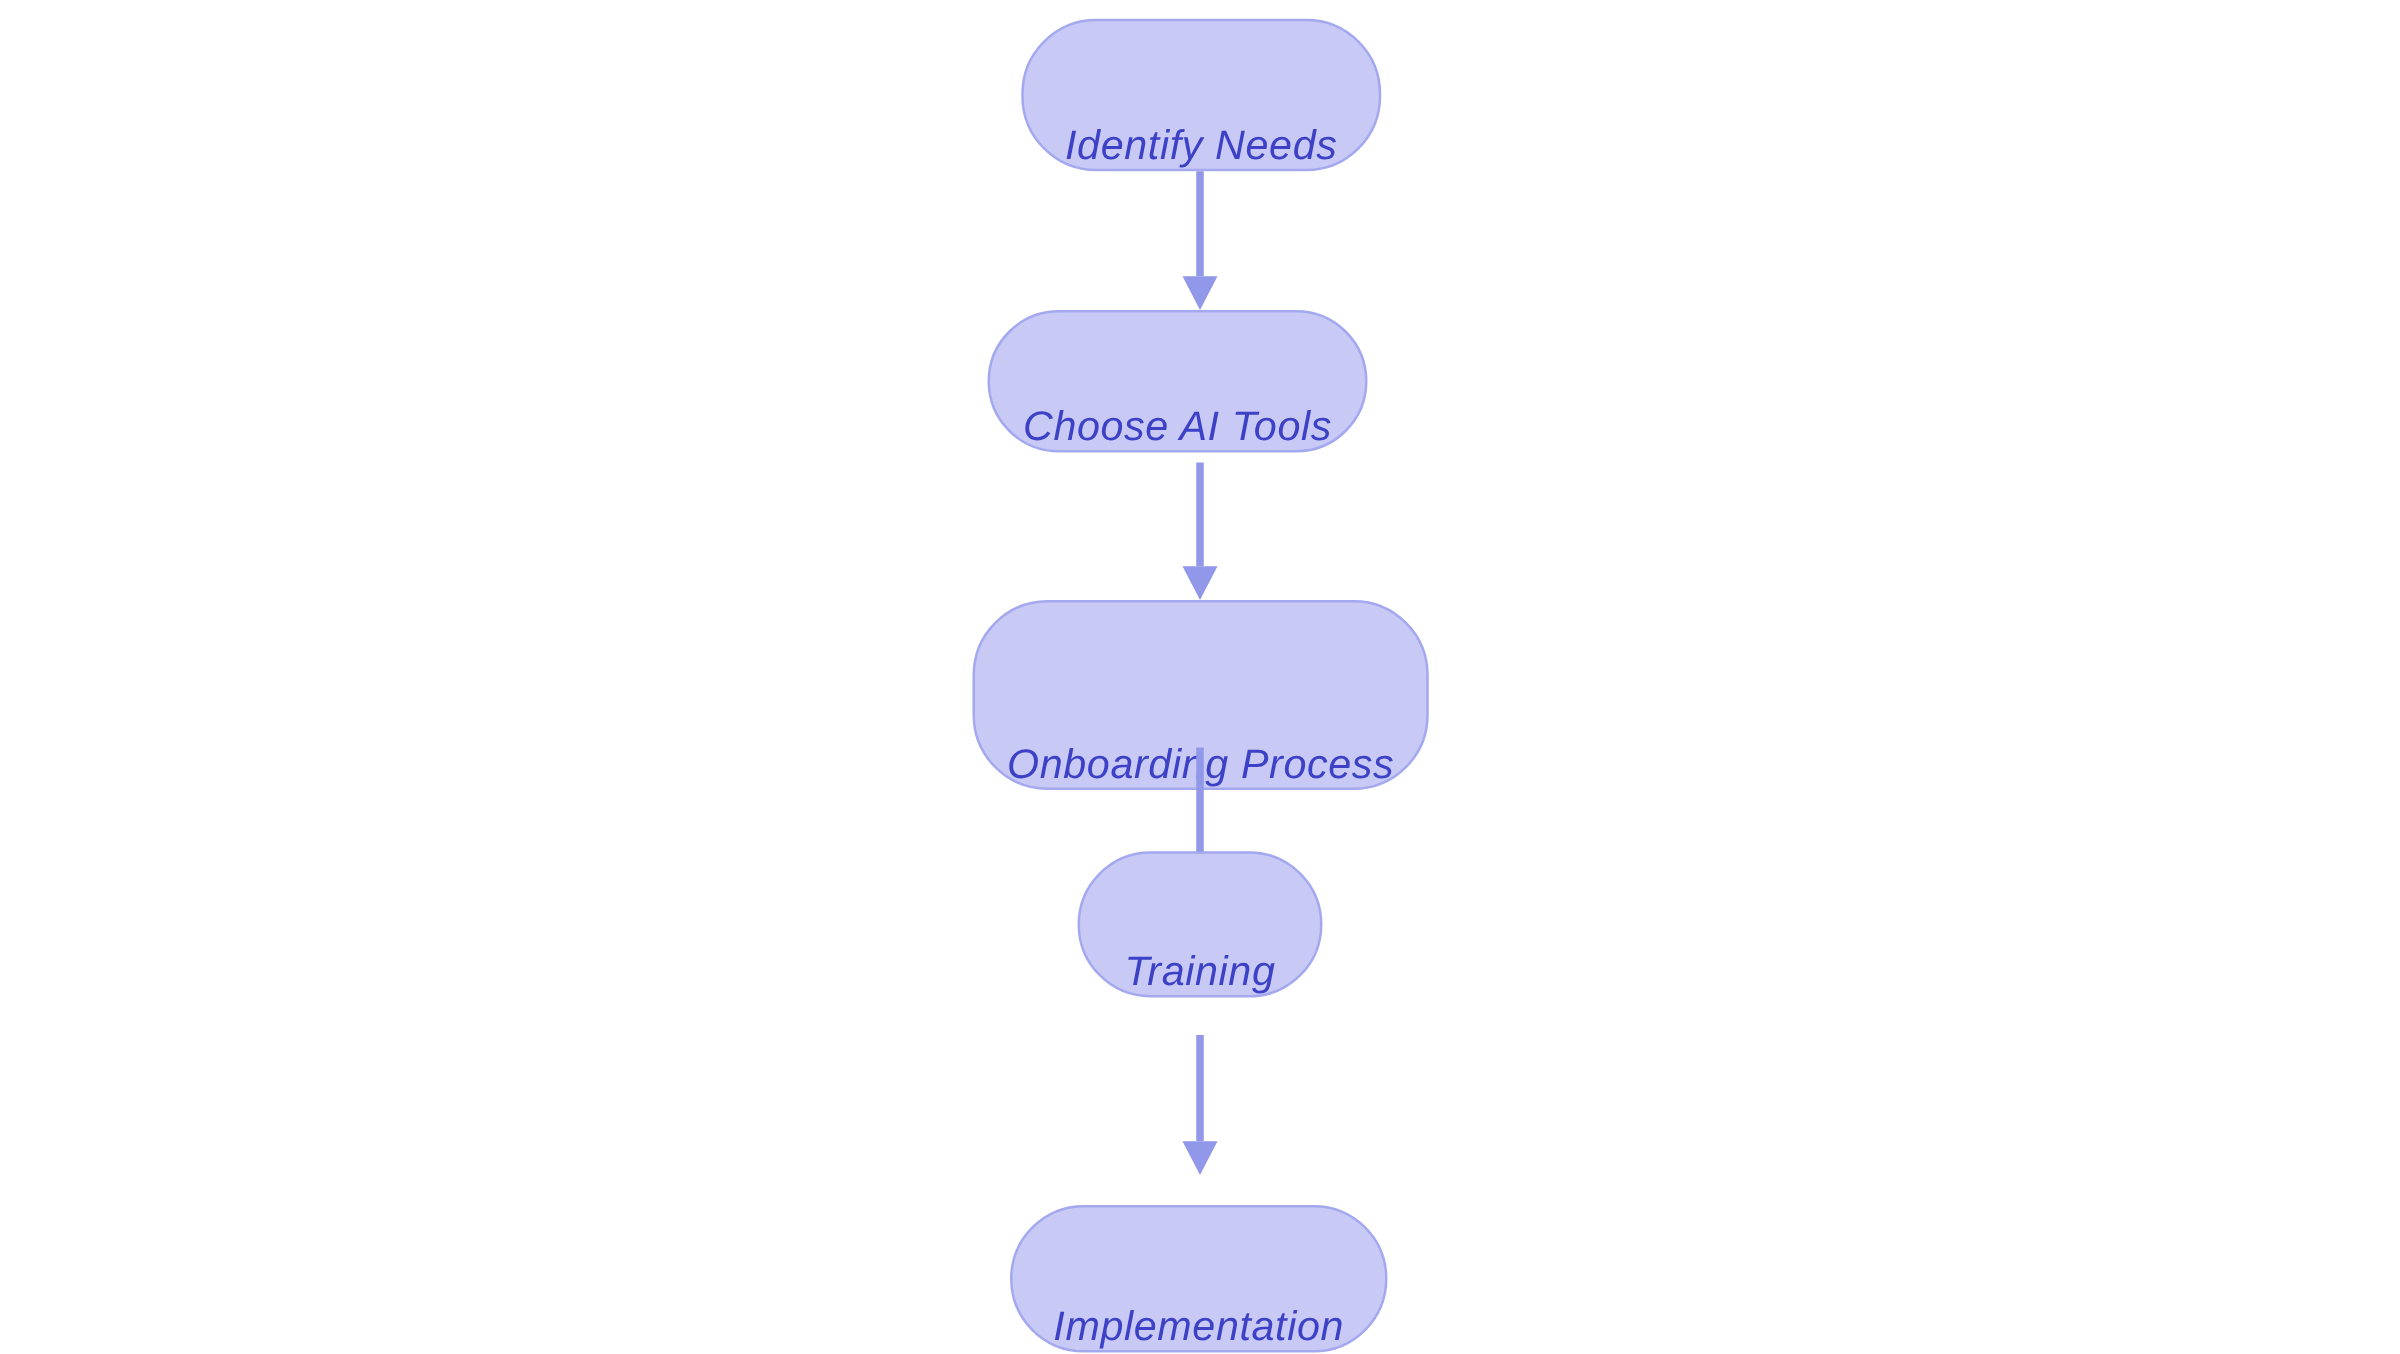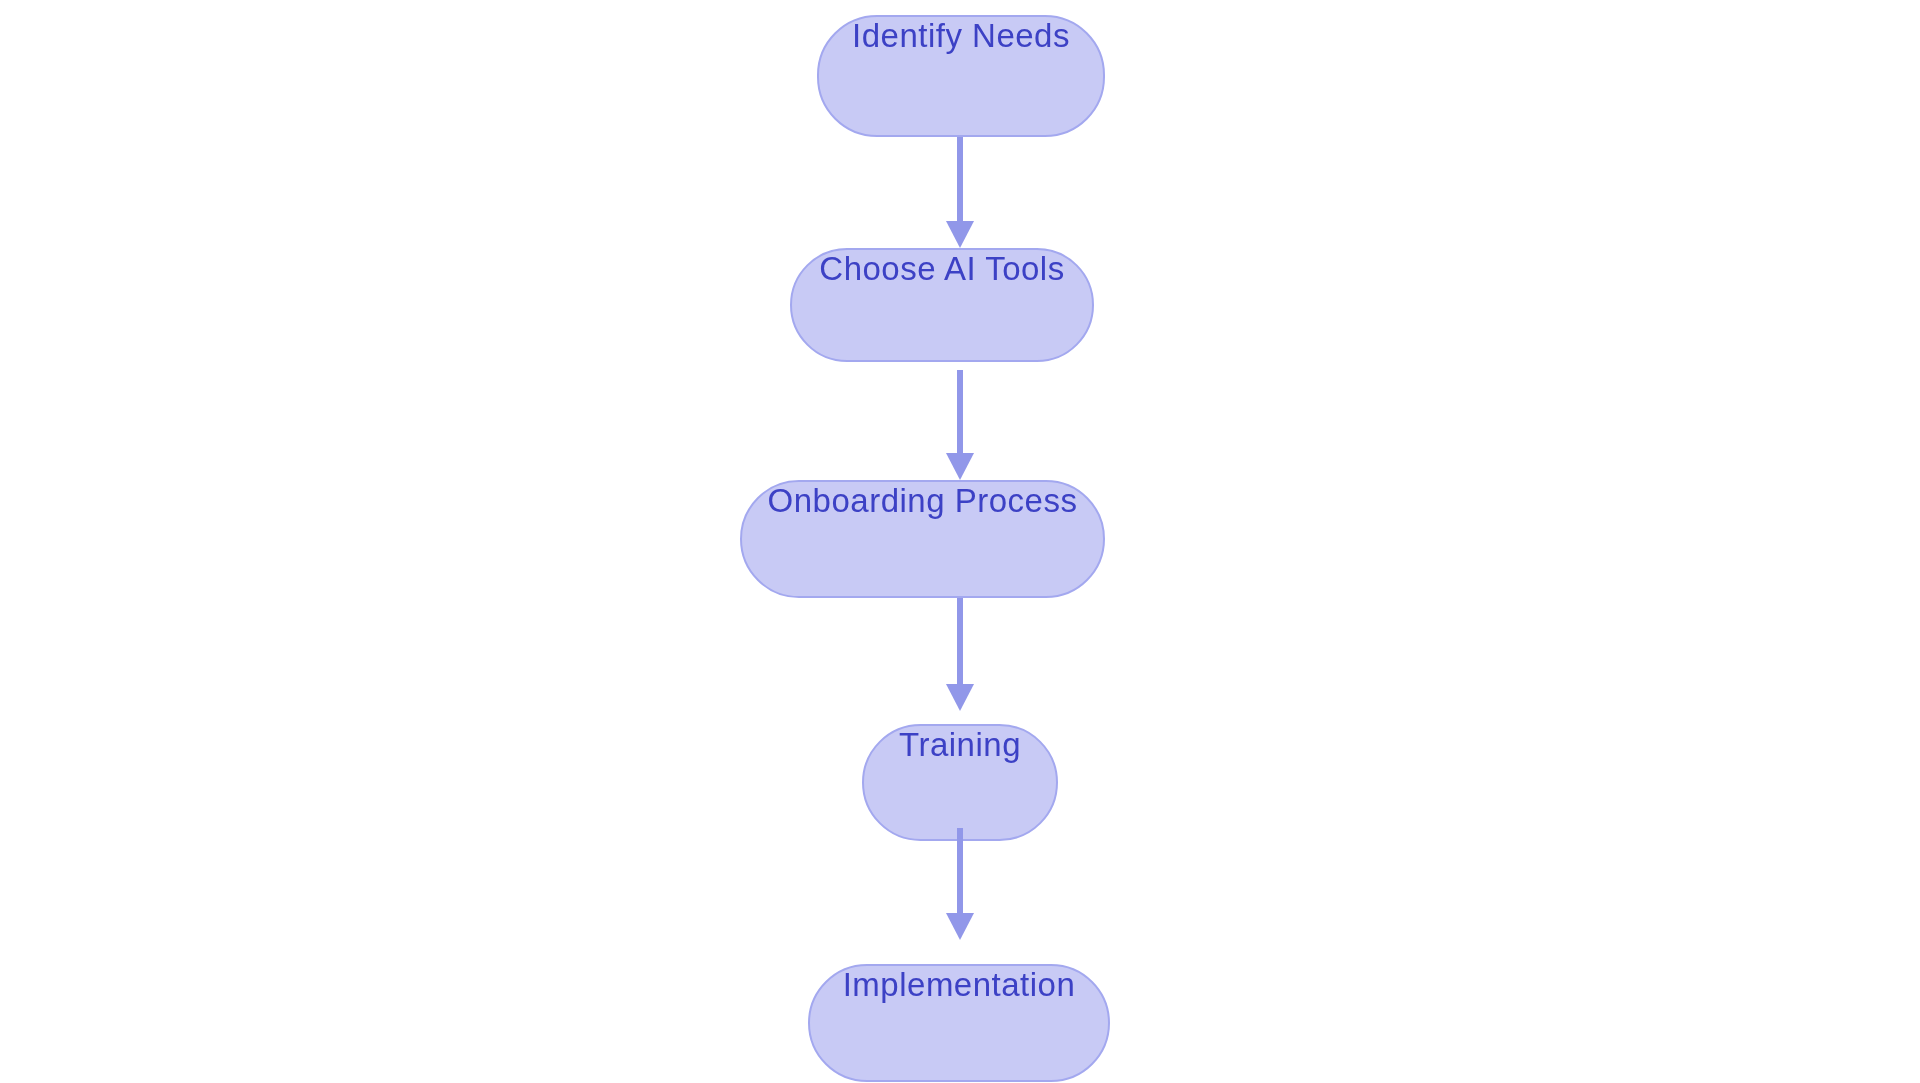--- a/index.html
+++ b/index.html
@@ -15,38 +15,39 @@
     position: relative;
     width: 1920px;
     height: 1083px;
     background: var(--background);
     overflow: hidden;
     font-family: "Liberation Sans", "DejaVu Sans", sans-serif;
   }
   .flow-node {
     position: absolute;
     display: flex;
-    align-items: flex-start;
+    align-items: flex-end;
     justify-content: center;
     background: var(--node-fill);
     border: 2px solid var(--node-border);
     border-radius: 60px;
+    font-style: italic;
   }
   .flow-node .node-label {
     color: var(--node-text);
     font-size: 33px;
     font-weight: 400;
     letter-spacing: 0.5px;
     white-space: nowrap;
     text-align: center;
   }
   .n1 { left: 817px; top:  15px; width: 288px; height: 122px; }
   .n2 { left: 790px; top: 248px; width: 304px; height: 114px; }
-  .n3 { left: 740px; top: 480px; width: 365px; height: 118px; }
-  .n4 { left: 862px; top: 724px; width: 196px; height: 117px; }
+  .n3 { left: 778px; top: 480px; width: 365px; height: 152px; }
+  .n4 { left: 862px; top: 681px; width: 196px; height: 117px; }
   .n5 { left: 808px; top: 940px; width: 302px; height: 118px; margin-top: 24px; }
 
   .flow-arrow {
     position: absolute;
     left: 946px;           
     width: 28px;
     display: flex;
     flex-direction: column;
     align-items: center;
   }

